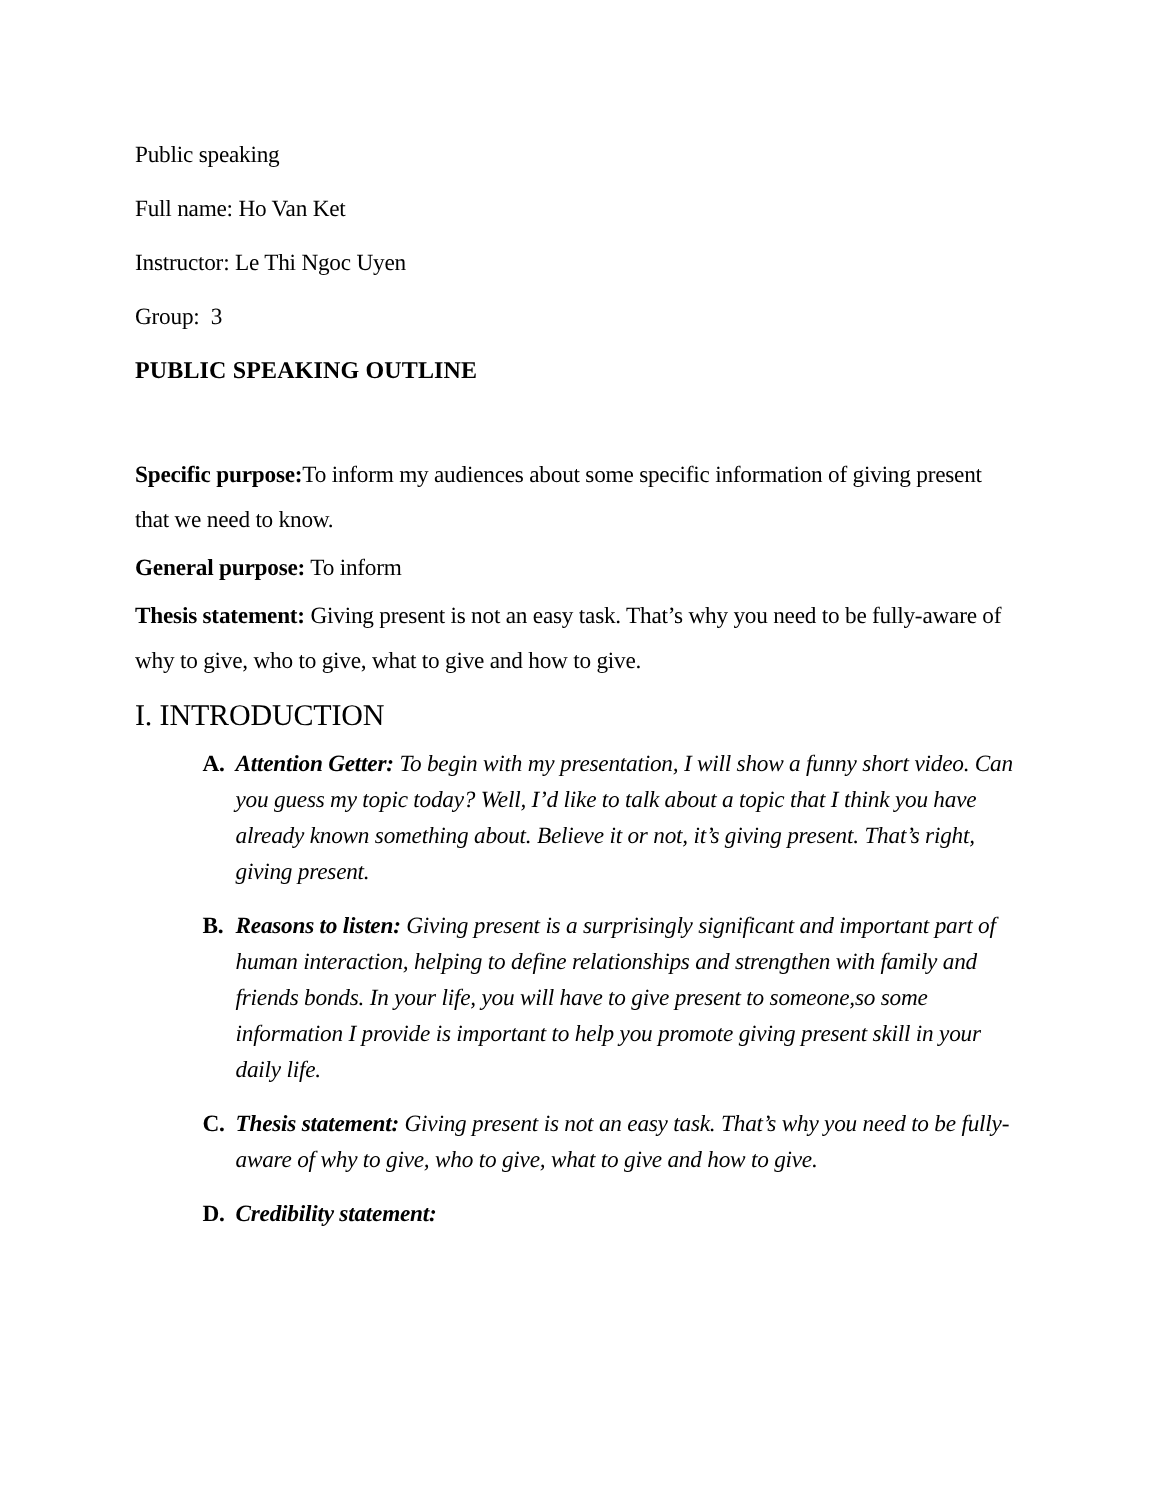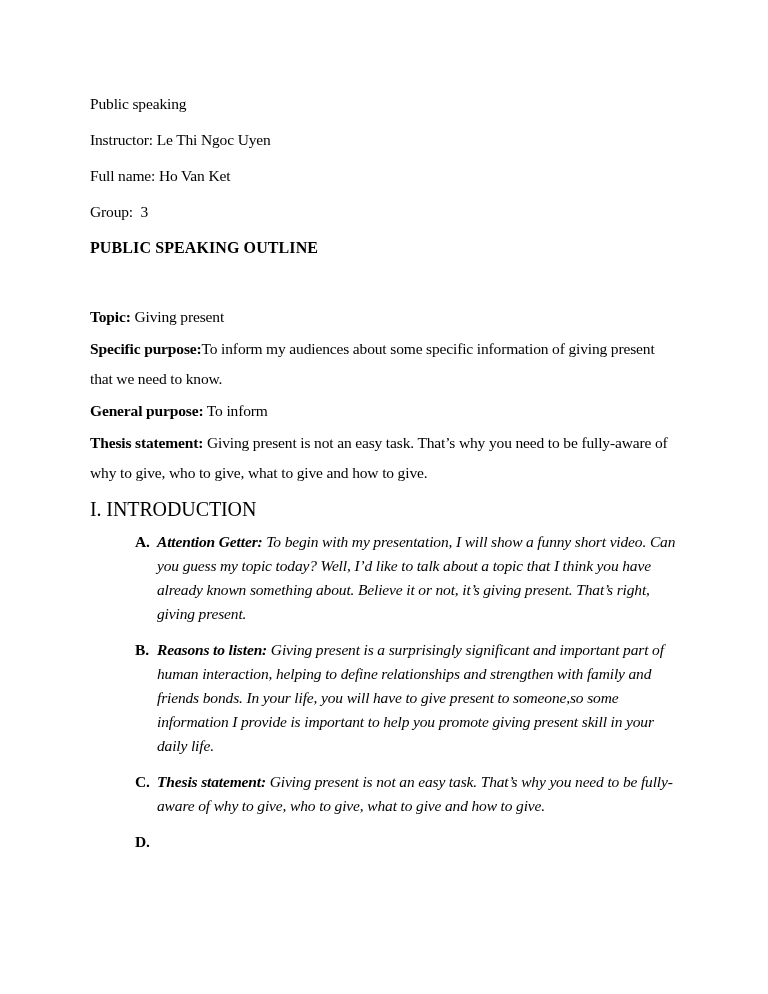--- a/index.html
+++ b/index.html
@@ -93,31 +93,28 @@
     font-style: italic;
   }
 </style>
 </head>
 <body>
 
 <div class="page">
   <div class="content">
 
     <div class="meta-line">Public speaking</div>
+    <div class="meta-line">Full name: Ho Van Ket</div>
     <div class="meta-line">Instructor: Le Thi Ngoc Uyen</div>
-    <div class="meta-line">Full name: Ho Van Ket</div>
     <div class="meta-line">Group:  3</div>
 
     <div class="doc-title">PUBLIC SPEAKING OUTLINE</div>
 
     <div class="spacer-line"></div>
 
-    <div class="field">
-      <b>Topic:</b><span> Giving present</span>
-    </div>
 
     <div class="field">
       <b>Specific purpose:</b><span>To inform my audiences about some specific information of giving present that we need to know.</span>
     </div>
 
     <div class="field">
       <b>General purpose:</b><span> To inform</span>
     </div>
 
     <div class="field">
@@ -138,18 +135,19 @@
         <span class="outline-body"><span class="item-label">Reasons to listen:</span><span> Giving present is a surprisingly significant and important part of human interaction, helping to define relationships and strengthen with family and friends bonds. In your life, you will have to give present to someone,so some information I provide is important to help you promote giving present skill in your daily life.</span></span>
       </li>
 
       <li class="outline-item">
         <span class="outline-marker">C.</span>
         <span class="outline-body"><span class="item-label">Thesis statement:</span><span> Giving present is not an easy task. That’s why you need to be fully-aware  of why to give, who to give, what to give and how to give.</span></span>
       </li>
 
       <li class="outline-item">
         <span class="outline-marker">D.</span>
+        <span class="outline-body"><span class="item-label">Credibility statement:</span><span></span></span>
       </li>
 
     </ul>
 
   </div>
 </div>
 
 </body></html>

